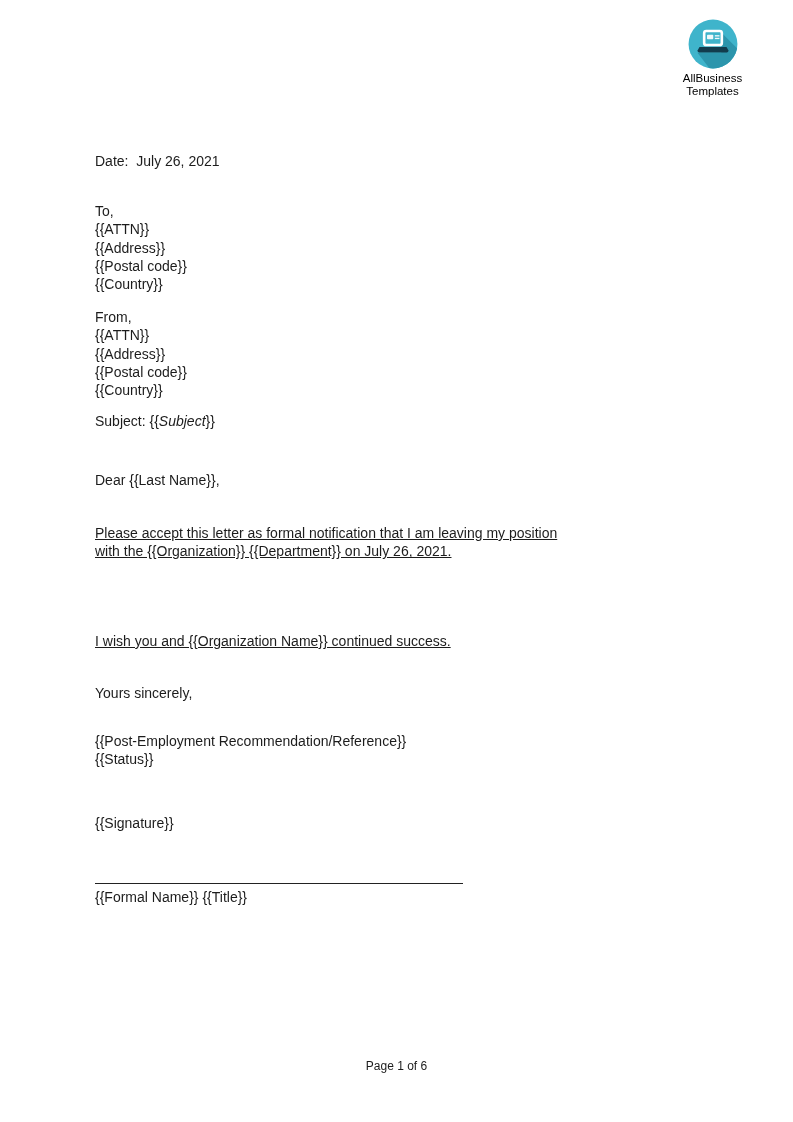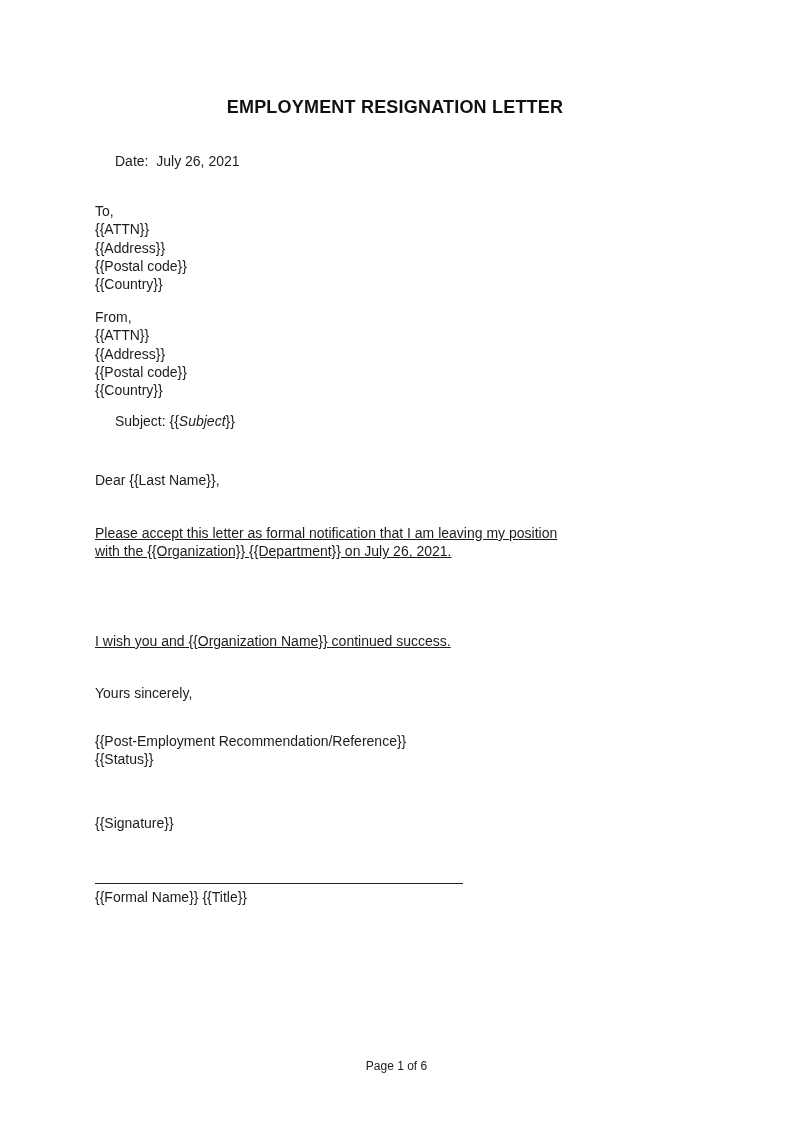--- a/index.html
+++ b/index.html
@@ -10,21 +10,21 @@
     height: 1122px;
     margin: 0 auto;
     background: #ffffff;
     font-family: "Liberation Sans", sans-serif;
     color: #1c1c1c;
     font-size: 14px;
     overflow: hidden;
   }
   .abs { position: absolute; left: 95px; line-height: 18.3px; }
   .pre { white-space: pre-line; text-decoration: underline; }
-  .presp { white-space: pre; margin-left: 20px; }
+  .presp { white-space: pre; }
   .title {
     position: absolute;
     top: 96px;
     left: 95px;
     width: 600px;
     margin: 0;
     text-align: center;
     font-size: 18px;
     font-weight: 700;
     color: #111111;
@@ -56,22 +56,41 @@
     font-size: 12px;
     color: #1c1c1c;
     line-height: 14px;
   }
 </style>
 </head>
 <body>
 
 <div class="page">
 
+  <div class="logo">
+    <svg width="52" height="52" viewBox="0 0 100 100" aria-hidden="true">
+      <defs>
+        <clipPath id="logoclip">
+            <circle cx="50" cy="50" r="47"></circle>
+          </clipPath>
+      </defs>
+      <circle cx="50" cy="50" r="47" fill="#3fb4cb"></circle>
+      <g clip-path="url(#logoclip)">
+        <path d="M66 28 L99 61 L99 99 L45 99 L20 67 L66 67 Z" fill="#2c95ac"></path>
+      </g>
+      <rect x="33" y="25" width="34" height="27" rx="4" stroke="#ffffff" stroke-width="5" fill="#3fb4cb"></rect>
+      <rect x="38.5" y="32" width="12" height="9" rx="1.5" fill="#ffffff" opacity="0.92"></rect>
+      <rect x="53.5" y="33" width="9" height="2.6" fill="#ffffff" opacity="0.92"></rect>
+      <rect x="53.5" y="38" width="9" height="2.6" fill="#ffffff" opacity="0.92"></rect>
+      <path d="M24 56 L76 56 L79.5 62 Q80.5 66.5 74 66.5 L26 66.5 Q19.5 66.5 20.5 62 Z" fill="#123c4d"></path>
+    </svg>
+    <div class="brand">AllBusiness</div>
+    <div class="brand">Templates</div>
+  </div>
 
-  <h1 class="title">EMPLOYMENT RESIGNATION LETTER</h1>
 
   <div class="abs presp" style="top:152px">Date:  July 26, 2021</div>
 
   <div class="abs" style="top:202px">
     <div>To,</div>
     <div>{{ATTN}}</div>
     <div>{{Address}}</div>
     <div>{{Postal code}}</div>
     <div>{{Country}}</div>
   </div>

